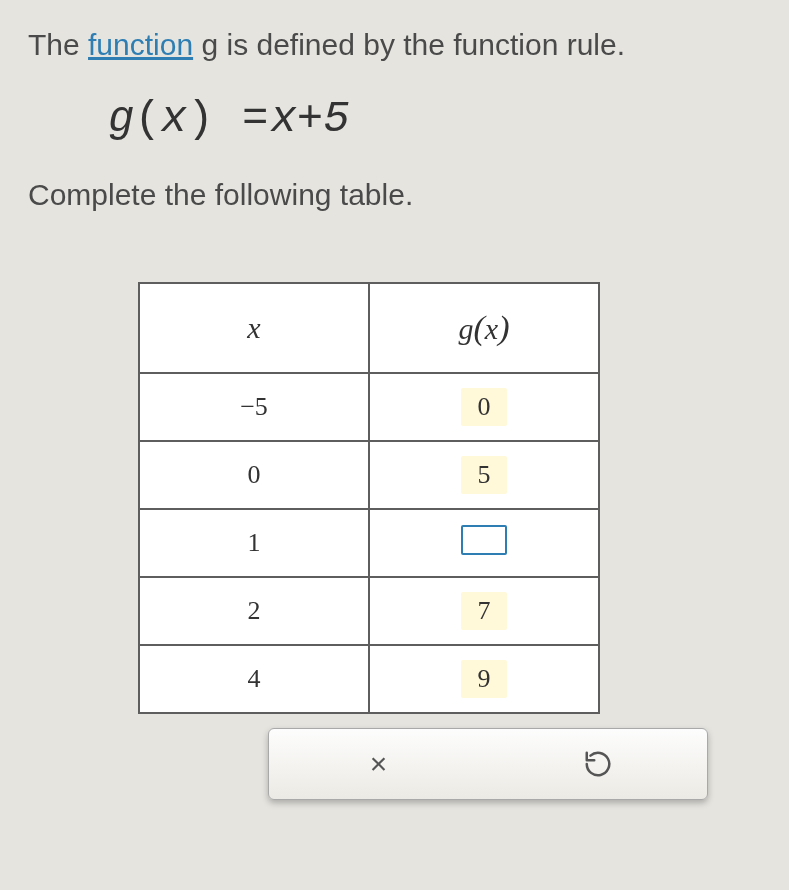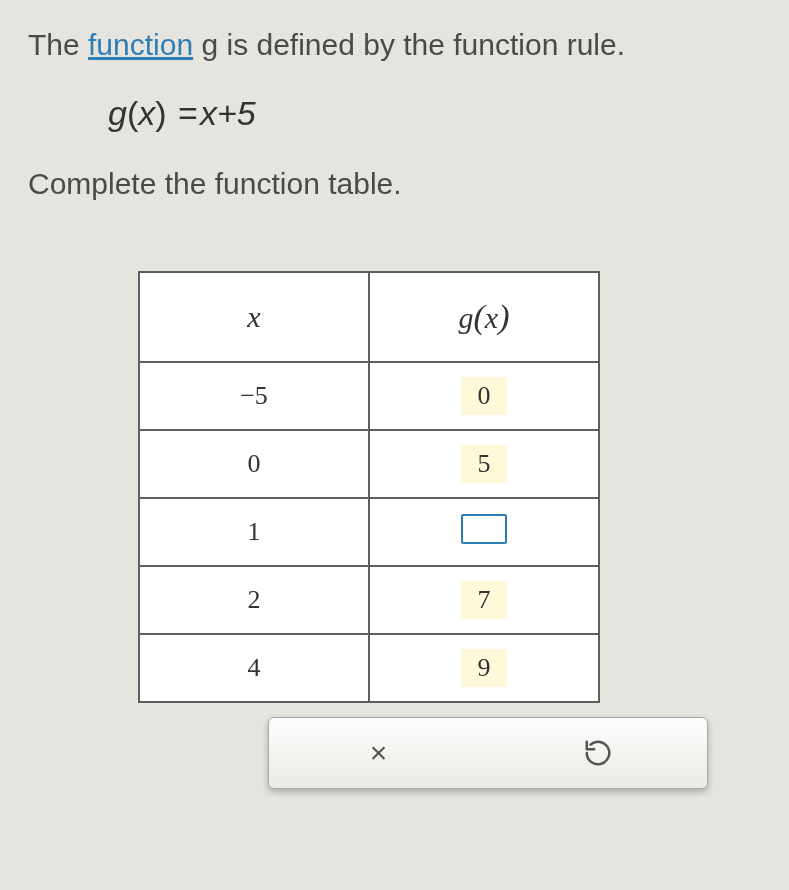--- a/index.html
+++ b/index.html
@@ -19,23 +19,23 @@
     font-size: 30px;
     line-height: 1.4;
     color: #4a4a4a;
     margin-bottom: 28px;
   }
   .link {
     color: #2e7eb3;
     text-decoration: underline;
   }
   .formula {
-    font-family: Liberation Sans, sans-serif;
+    font-family: Liberation Mono, monospace;
     font-style: italic;
-    font-size: 34px;
+    font-size: 44px;
     margin: 28px 0 34px 80px;
     color: #333;
   }
   .formula .paren { font-style: normal; }
   .formula .op { font-style: normal; margin: 0 2px; }
   .instr {
     font-size: 30px;
     color: #4a4a4a;
     margin-bottom: 70px;
   }
@@ -113,21 +113,21 @@
 
   <div class="intro">
     <span>The </span><a class="link" href="#">function</a><span> g is defined by the function rule.</span>
   </div>
 
   <div class="formula">
     <span>g</span><span class="paren">(</span><span>x</span><span class="paren">)</span>
     <span class="op">=</span><span>x+5</span>
   </div>
 
-  <div class="instr">Complete the function table.</div>
+  <div class="instr">Complete the following table.</div>
 
   <div class="tablewrap">
     <table class="func">
       <tbody>
           <tr>
         <th>x</th>
         <th>
           <span>g</span><span class="paren" style="font-size:34px;">(</span><span>x</span><span class="paren" style="font-size:34px;">)</span>
         </th>
       </tr>

